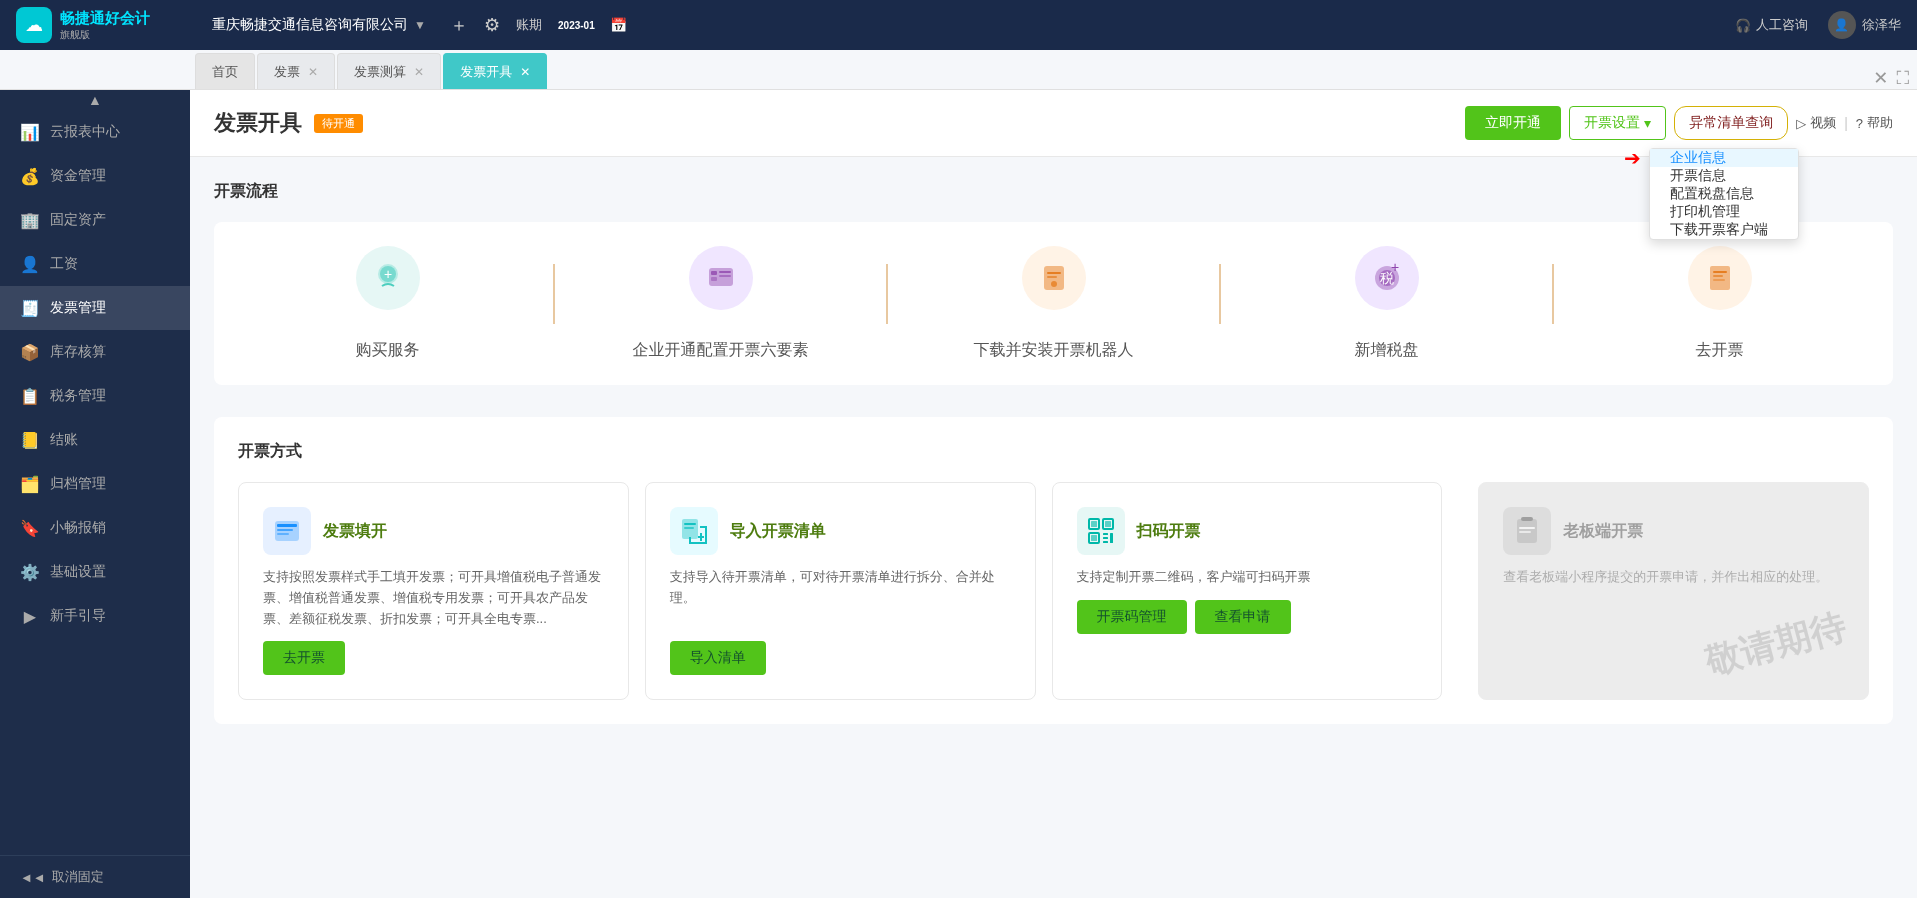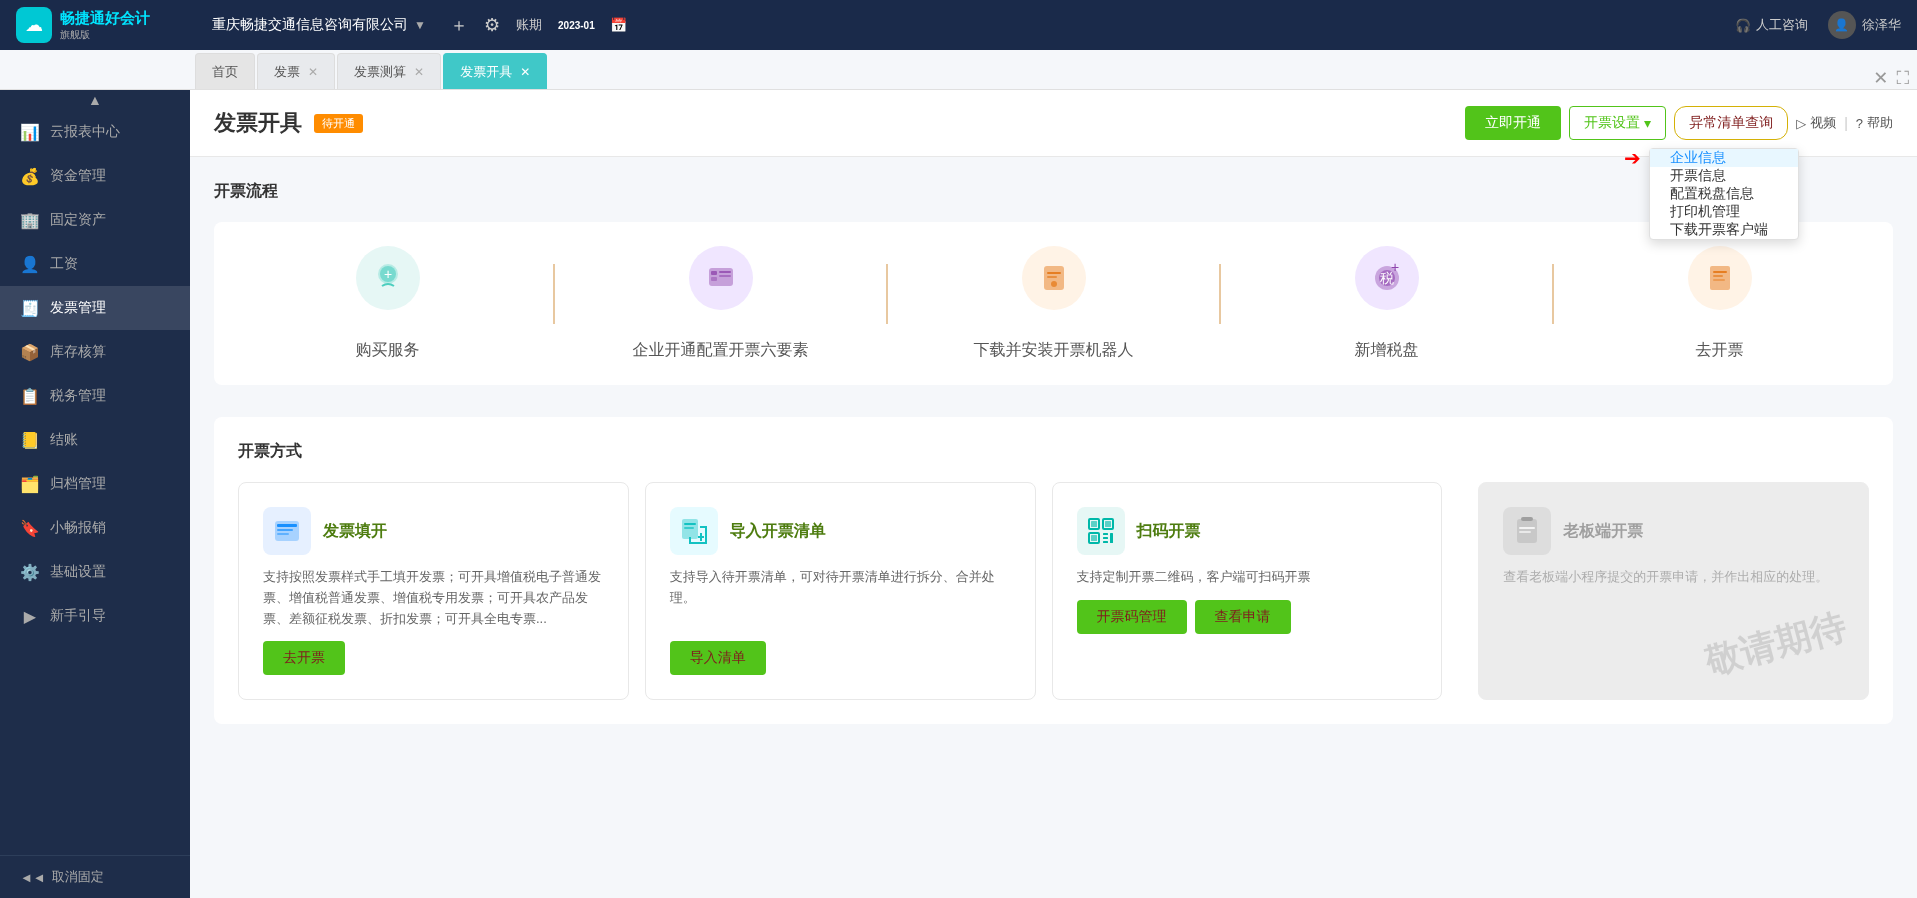--- a/index.html
+++ b/index.html
@@ -79,21 +79,21 @@
 
     
     .method-section { background: white; padding: 24px; border-radius: 8px; }
     .method-cards { display: flex; gap: 16px; }
     .method-card { flex: 1; border: 1px solid #e8e8e8; border-radius: 8px; padding: 24px; display: flex; flex-direction: column; gap: 12px; }
     .method-card.disabled { background: #f5f5f5; opacity: 0.8; }
     .method-header { display: flex; align-items: center; gap: 12px; }
     .method-icon { width: 48px; height: 48px; border-radius: 8px; display: flex; align-items: center; justify-content: center; font-size: 24px; }
     .method-title { font-size: 16px; font-weight: bold; color: #4d7c0f; }
     .method-desc { font-size: 13px; color: #666; line-height: 1.6; }
-    .method-btn { background: #52c41a; color: #7f1d1d; border: none; padding: 8px 20px; border-radius: 4px; cursor: pointer; font-size: 14px; align-self: flex-start; margin-top: auto; }
+    .method-btn { background: #52c41a; color: #14532d; border: none; padding: 8px 20px; border-radius: 4px; cursor: pointer; font-size: 14px; align-self: flex-start; margin-top: auto; }
     .icon-blue { background: #e6f0ff; color: #1890ff; }
 
     .tab-home { background: #e5e5e5; color: #555; }
   </style>
 </head>
 <body>
 
 <div class="top-bar">
   <div class="logo-area">
     <div class="logo-icon">☁</div>

